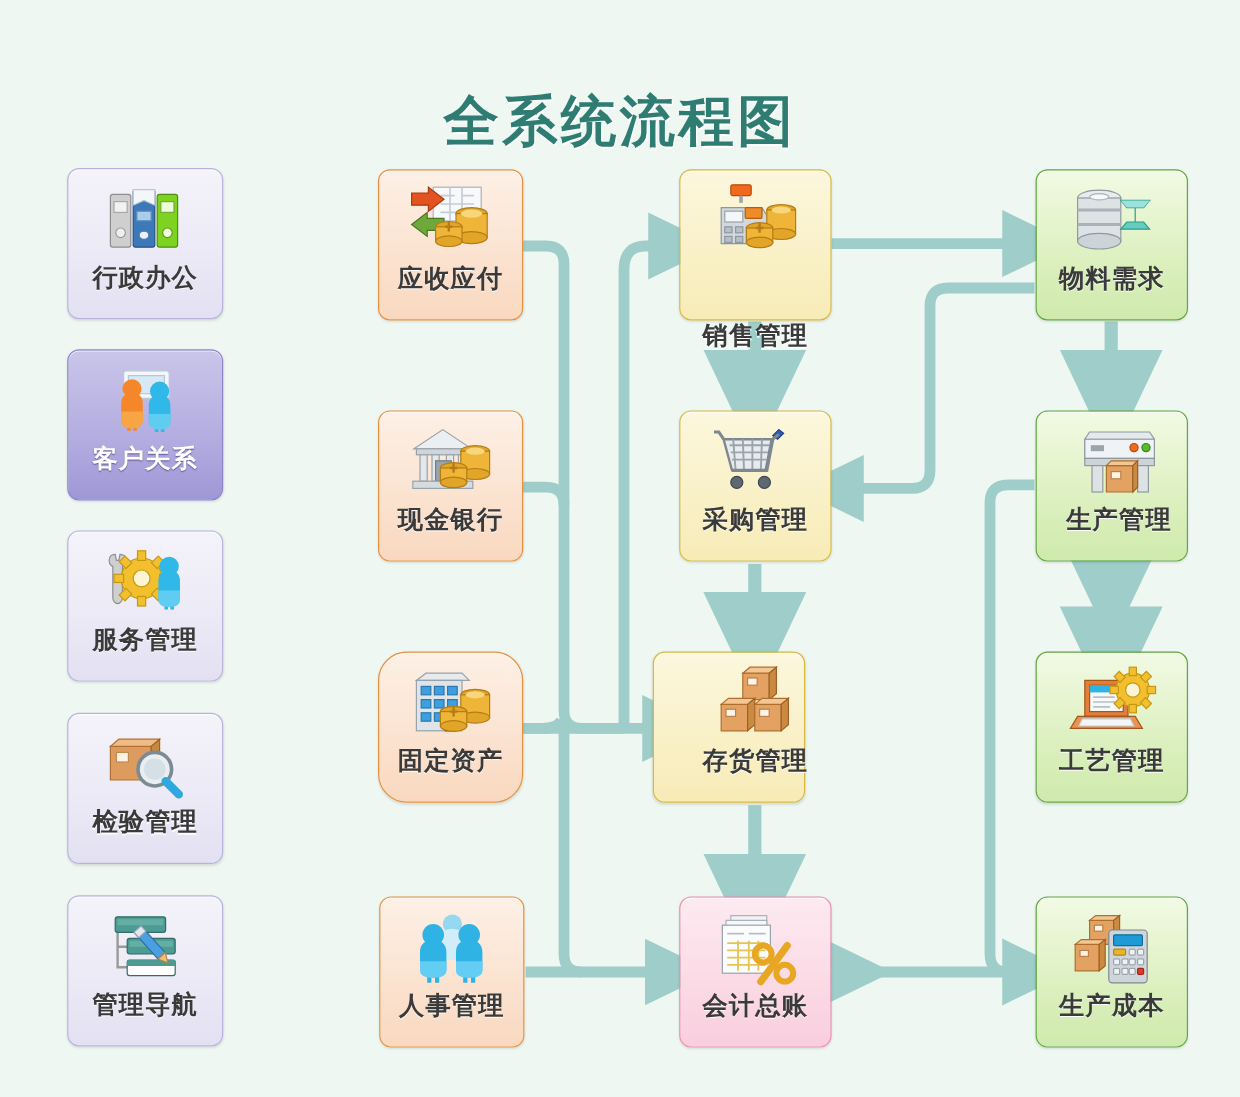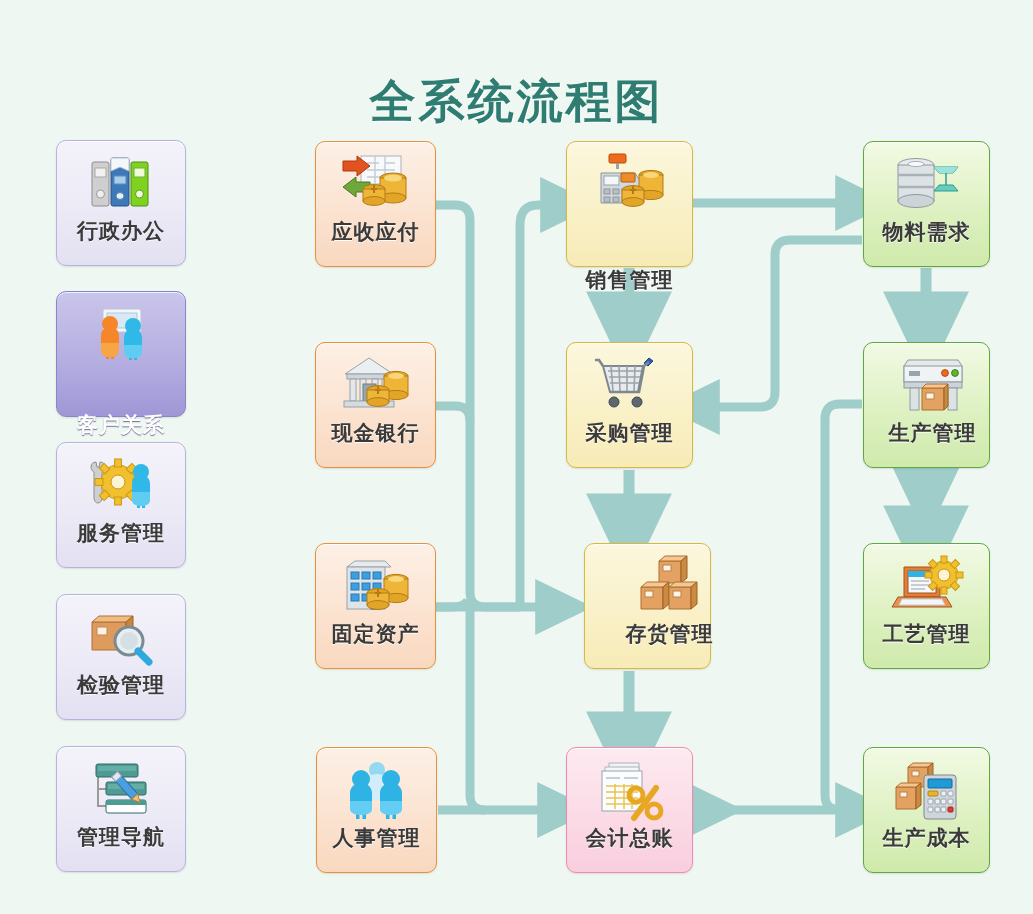--- a/index.html
+++ b/index.html
@@ -56,21 +56,20 @@
 
   
   .sb {
     width: 130px; height: 126px;
     border: 1px solid #b9b2dd;
     background: linear-gradient(180deg,#f4f3fa 0%,#eceaf6 55%,#e3e0f2 100%);
   }
   .sb.selected {
     background: linear-gradient(180deg,#cac5ea 0%,#b3ace0 60%,#9f97d6 100%);
     border-color: #8c84c9;
-    gap: 43px;
   }
   .sb.selected .label { color: #ffffff; text-shadow: 0 1px 1px rgba(60,50,110,.7); }
 
   
   .nd-orange {
     width: 121px; height: 126px;
     border: 1px solid #e8903c;
     background: linear-gradient(180deg,#fdf0e6 0%,#fbe2cf 60%,#f9d8bf 100%);
   }
   
@@ -298,21 +297,21 @@
           <ellipse cx="39" cy="38" rx="11" ry="4.4" fill="#e2a528" stroke="#b37d14"></ellipse>
           <rect x="28" y="38" width="22" height="12" fill="#eeb539" stroke="#b37d14"></rect>
           <ellipse cx="39" cy="50" rx="11" ry="4.4" fill="#e2a528" stroke="#b37d14"></ellipse>
           <path d="M39 34v8M36 38h6" stroke="#b37d14" stroke-width="2"></path>
         </g>
       </svg>
     </span>
     <span class="label">现金银行</span>
   </div>
 
-  <div class="node nd-orange" style="left:315px; top:543px;">
+  <div class="node nd-orange" style="left:315px; top:543px;border-radius:24px;">
     <span class="glyph">
       <svg viewBox="0 0 74 68">
         <path d="M8 14l8-6h30l6 6z" fill="#e7ebee" stroke="#98a2aa"></path>
         <rect x="8" y="14" width="38" height="42" fill="#dfe4e8" stroke="#98a2aa"></rect>
         <g fill="#3d9fe0" stroke="#2a78ae">
           <rect x="12" y="19" width="8" height="7"></rect>
             <rect x="23" y="19" width="8" height="7"></rect>
             <rect x="34" y="19" width="8" height="7"></rect>
           <rect x="12" y="30" width="8" height="7"></rect>
             <rect x="23" y="30" width="8" height="7"></rect>
@@ -404,21 +403,21 @@
         </g>
         <path d="M10 14L6 8H2" stroke="#7e888f" stroke-width="2.6" fill="none"></path>
         <path d="M17 40h29l5-26 5-4" stroke="#7e888f" stroke-width="2.6" fill="none"></path>
         <circle cx="21" cy="50" r="5" fill="#5d6870" stroke="#3e464c"></circle>
         <circle cx="44" cy="50" r="5" fill="#5d6870" stroke="#3e464c"></circle>
       </svg>
     </span>
     <span class="label">采购管理</span>
   </div>
 
-  <div class="node nd-gold" style="left:584px; top:543px;padding-left:44px;">
+  <div class="node nd-gold" style="left:544px; top:543px;padding-left:44px;">
     <span class="glyph">
       <svg viewBox="0 0 74 68">
         <g>
           <path d="M26 8h22v22H26z" fill="#e4a262" stroke="#ad6f2e"></path>
           <path d="M26 8l6-5h22l-6 5z" fill="#f4c694" stroke="#ad6f2e"></path>
           <path d="M48 8l6-5v22l-6 5z" fill="#ca8a42" stroke="#9d6125"></path>
           <rect x="30" y="12" width="8" height="6" fill="#fdf3e6" stroke="#bb8049"></rect>
         </g>
         <g>
           <path d="M8 34h22v22H8z" fill="#e4a262" stroke="#ad6f2e"></path>

